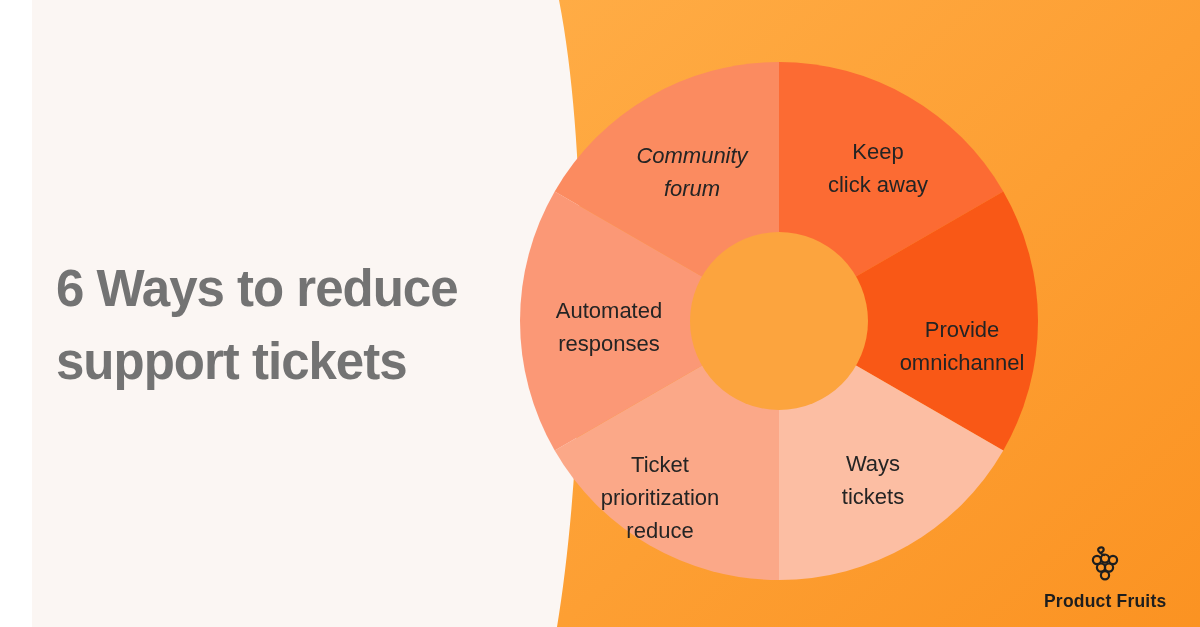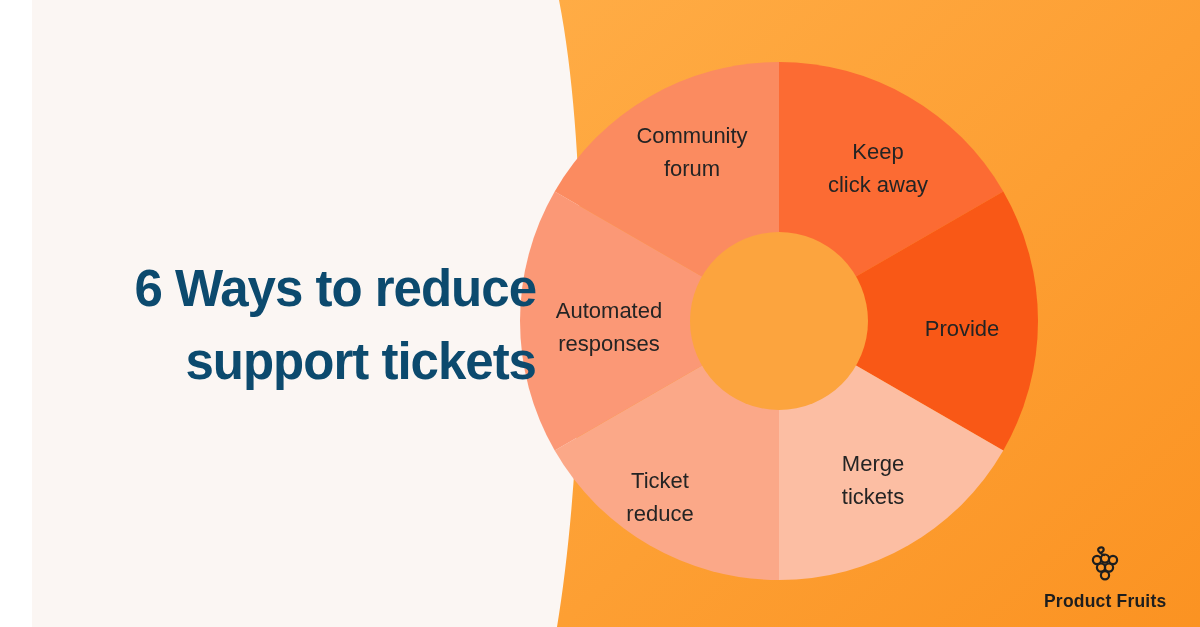--- a/index.html
+++ b/index.html
@@ -45,42 +45,44 @@
       <path d="M 747 321 L 522.7 450.5 A 259 259 0 0 1 522.7 191.5 Z" fill="#FB9876"></path>
       <path d="M 747 321 L 522.7 191.5 A 259 259 0 0 1 747.0 62.0 Z" fill="#FB8B60"></path>
       <circle cx="747" cy="321" r="89" fill="#FCA43E"></circle>
     </svg>
 
   <div id="labels">
       <div class="seg-label" style="left: 846px; top: 168px;">
         <div>Keep</div>
         <div>click away</div>
       </div>
-      <div class="seg-label" style="left: 930px; top: 328px;">
+      <div class="seg-label" style="left: 930px; top: 346px;">
         <div>Provide</div>
+        <div>omnichannel</div>
       </div>
       <div class="seg-label" style="left: 841px; top: 480px;">
-        <div>Merge</div>
+        <div>Ways</div>
         <div>tickets</div>
       </div>
       <div class="seg-label" style="left: 628px; top: 497px;">
         <div>Ticket</div>
+        <div>prioritization</div>
         <div>reduce</div>
       </div>
       <div class="seg-label" style="left: 577px; top: 327px;">
         <div>Automated</div>
         <div>responses</div>
       </div>
-      <div class="seg-label" style="left: 660px; top: 152px;">
+      <div class="seg-label" style="left: 660px; top: 172px; font-style: italic;">
         <div>Community</div>
         <div>forum</div>
       </div>
     </div>
 
-  <div id="title" style="color: #0c4a6e; text-align: right;">
+  <div id="title" style="color: #737373;">
     <div>6 Ways to reduce</div>
     <div>support tickets</div>
   </div>
 
   <div id="logo" style="color: rgb(30, 30, 30);">
     <svg width="30" height="38" viewBox="0 0 30 38" aria-hidden="true">
       <g fill="none" stroke="#1E1E1E" stroke-width="2.2" stroke-linecap="round">
         <path d="M14 9 C 9 7 6 3 10 1.6 C 14 0.4 15 4.5 11.5 6.5"></path>
         <circle cx="7" cy="14" r="4.1"></circle>
         <circle cx="15" cy="12.6" r="4.1"></circle>

